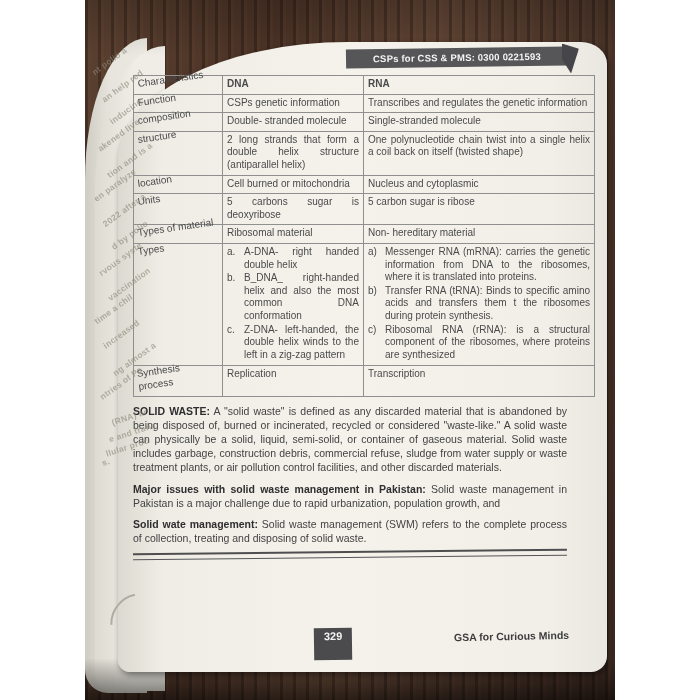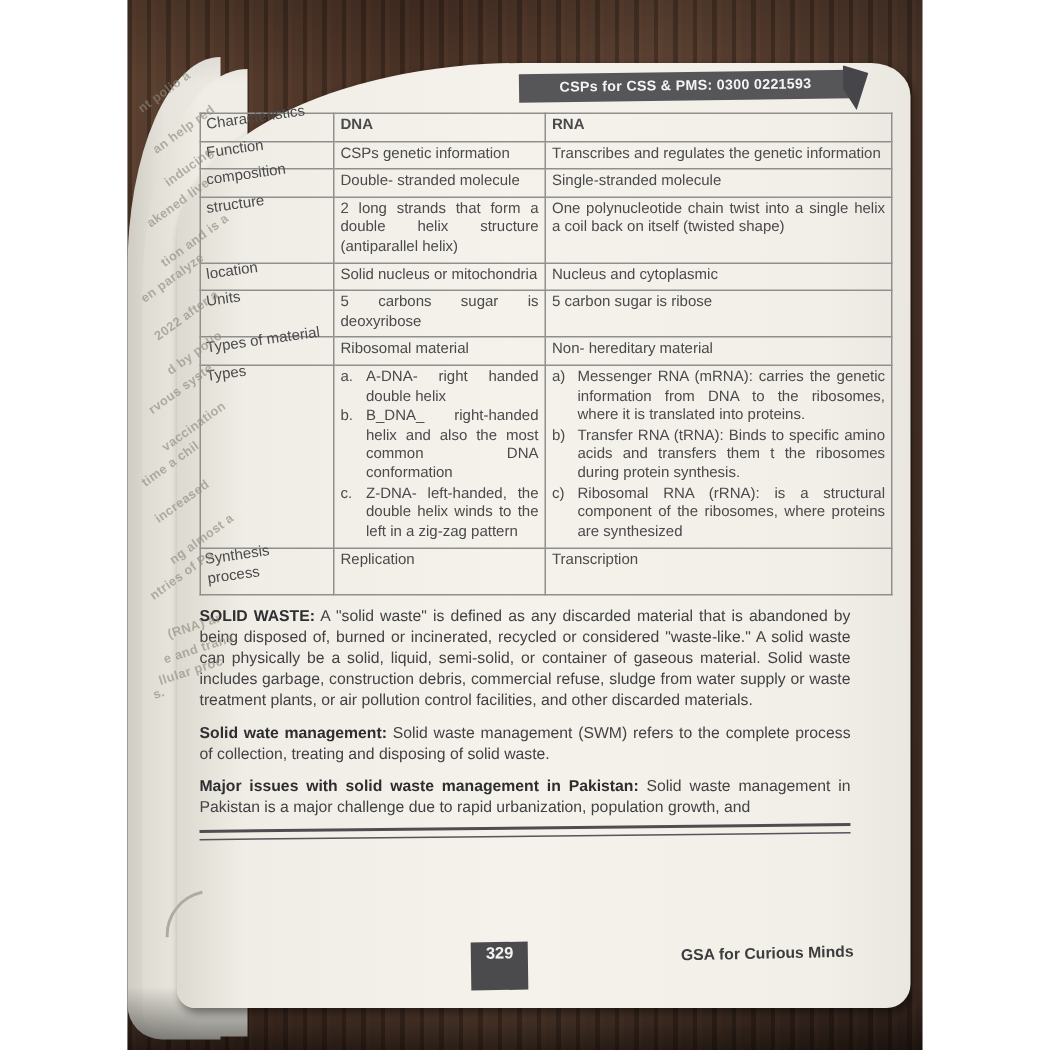--- a/index.html
+++ b/index.html
@@ -129,21 +129,21 @@
             <td class="c-dna">Double- stranded molecule</td>
             <td class="c-rna">Single-stranded molecule</td>
           </tr>
           <tr>
             <td class="c-label"><span class="tilt">structure</span></td>
             <td class="c-dna">2 long strands that form a double helix structure (antiparallel helix)</td>
             <td class="c-rna">One polynucleotide chain twist into a single helix a coil back on itself (twisted shape)</td>
           </tr>
           <tr>
             <td class="c-label"><span class="tilt">location</span></td>
-            <td class="c-dna">Solid nucleus or mitochondria</td>
+            <td class="c-dna">Cell burned or mitochondria</td>
             <td class="c-rna">Nucleus and cytoplasmic</td>
           </tr>
           <tr>
             <td class="c-label"><span class="tilt">Units</span></td>
             <td class="c-dna">5 carbons sugar is deoxyribose</td>
             <td class="c-rna">5 carbon sugar is ribose</td>
           </tr>
           <tr>
             <td class="c-label"><span class="tilt">Types of material</span></td>
             <td class="c-dna">Ribosomal material</td>
@@ -187,26 +187,26 @@
           </tr>
         </tbody>
       </table>
 
 
       <div class="para">
         <b>SOLID WASTE:</b>
         <span>A "solid waste" is defined as any discarded material that is abandoned by being disposed of, burned or incinerated, recycled or considered "waste-like." A solid waste can physically be a solid, liquid, semi-solid, or container of gaseous material. Solid waste includes garbage, construction debris, commercial refuse, sludge from water supply or waste treatment plants, or air pollution control facilities, and other discarded materials.</span>
       </div>
       <div class="para">
+        <b>Major issues with solid waste management in Pakistan:</b>
+        <span>Solid waste management in Pakistan is a major challenge due to rapid urbanization, population growth, and</span>
+      </div>
+      <div class="para">
         <b>Solid wate management:</b>
         <span>Solid waste management (SWM) refers to the complete process of collection, treating and disposing of solid waste.</span>
-      </div>
-      <div class="para">
-        <b>Major issues with solid waste management in Pakistan:</b>
-        <span>Solid waste management in Pakistan is a major challenge due to rapid urbanization, population growth, and</span>
       </div>
 
       <div class="foot-rule"></div>
     </div>
 
     <div class="brand">GSA for Curious Minds</div>
     <div class="pagenum">329</div>
     <div class="curl"></div>
   </div>
 </div>

